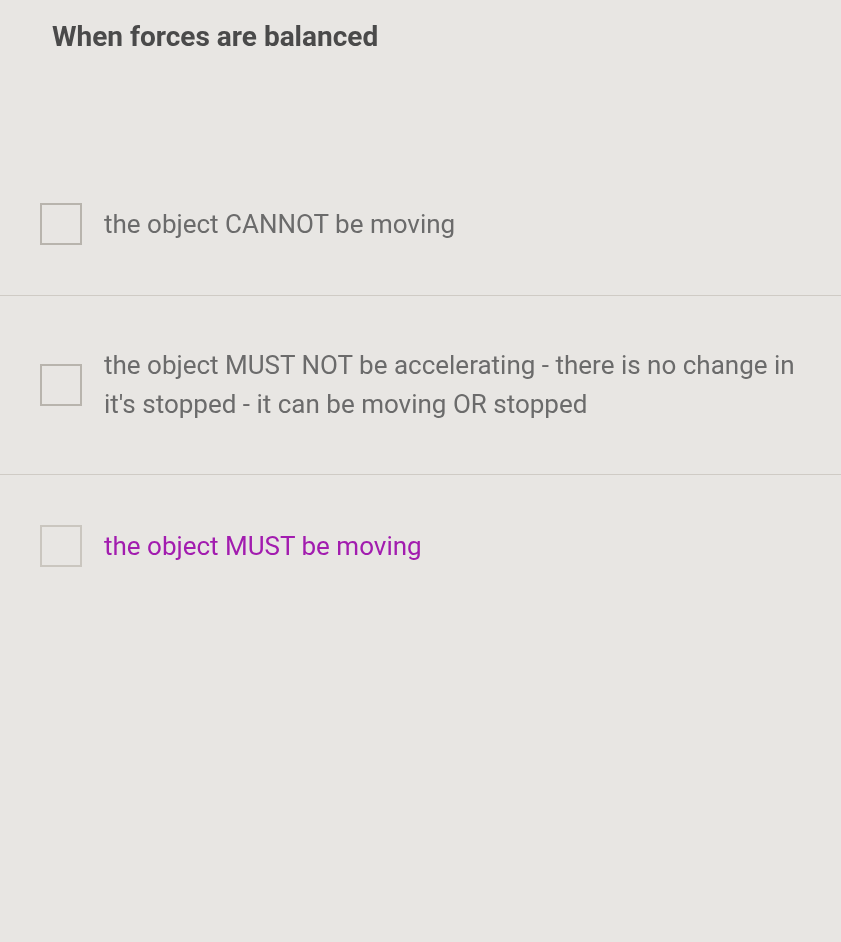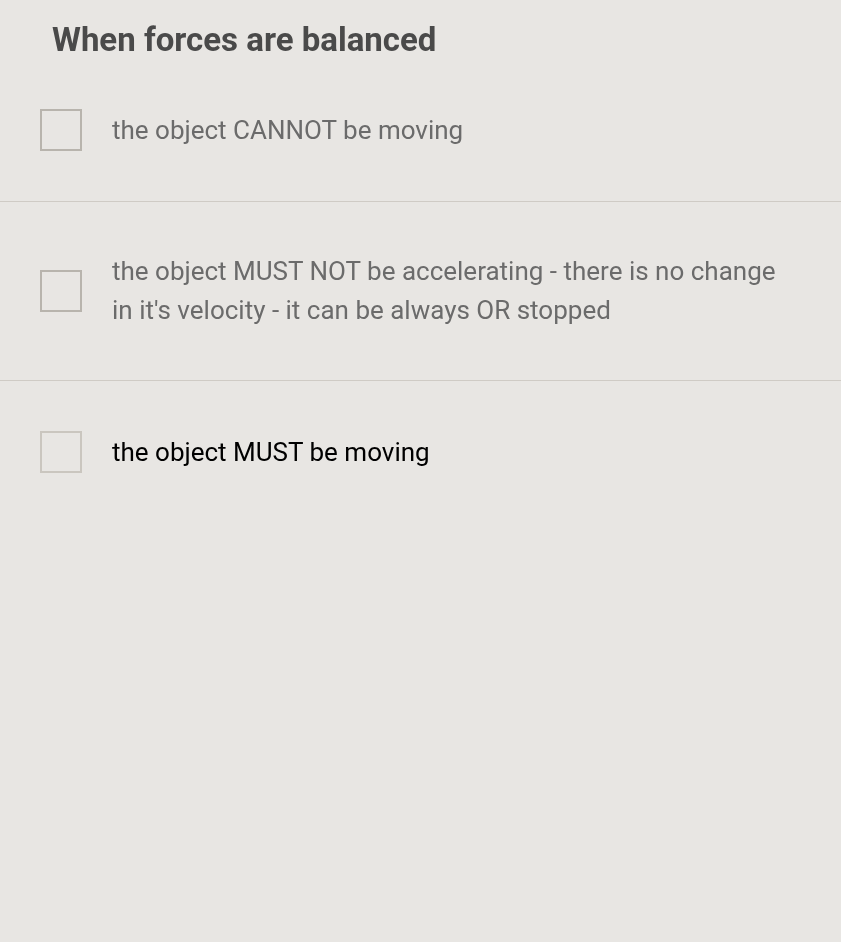--- a/index.html
+++ b/index.html
@@ -11,31 +11,32 @@
       font-family: -apple-system, BlinkMacSystemFont, "Segoe UI", Roboto, Helvetica, Arial, sans-serif;
       background: #e8e6e3;
       width: 841px;
       height: 942px;
       overflow: hidden;
     }
     .quiz-container {
       padding: 20px 0 0 0;
     }
     .question-title {
-      font-size: 33px;
+      font-size: 28px;
       font-weight: 700;
       color: #4a4a4a;
       padding: 0 0 0 52px;
+      margin-bottom: 100px;
     }
     .option-row {
       display: flex;
       align-items: center;
       padding: 50px 40px 50px 40px;
       border-bottom: 1px solid #cfcbc5;
-      gap: 30px;
+      gap: 22px;
     }
     .option-row:last-child {
       border-bottom: none;
     }
     .checkbox {
       width: 42px;
       height: 42px;
       min-width: 42px;
       border: 2px solid #b8b4ad;
       background: transparent;
@@ -45,37 +46,37 @@
     .checkbox.faded {
       border-color: #cac6bf;
     }
     .option-text {
       font-size: 26px;
       color: #6b6b6b;
       line-height: 1.5;
       flex: 1;
     }
     .option-text.faded {
-      color: #000000;
+      color: #a21caf;
     }
   </style>
 </head>
 <body>
 
 <div class="quiz-container">
   <h1 class="question-title">When forces are balanced</h1>
 
   <div class="option-row">
     <div class="checkbox"></div>
     <div class="option-text">the object CANNOT be moving</div>
   </div>
 
   <div class="option-row">
     <div class="checkbox"></div>
-    <div class="option-text">the object MUST NOT be accelerating - there is no change in it's velocity - it can be always OR stopped</div>
+    <div class="option-text">the object MUST NOT be accelerating - there is no change in it's stopped - it can be moving OR stopped</div>
   </div>
 
   <div class="option-row">
     <div class="checkbox faded"></div>
     <div class="option-text faded">the object MUST be moving</div>
   </div>
 
 </div>
 
 </body></html>

